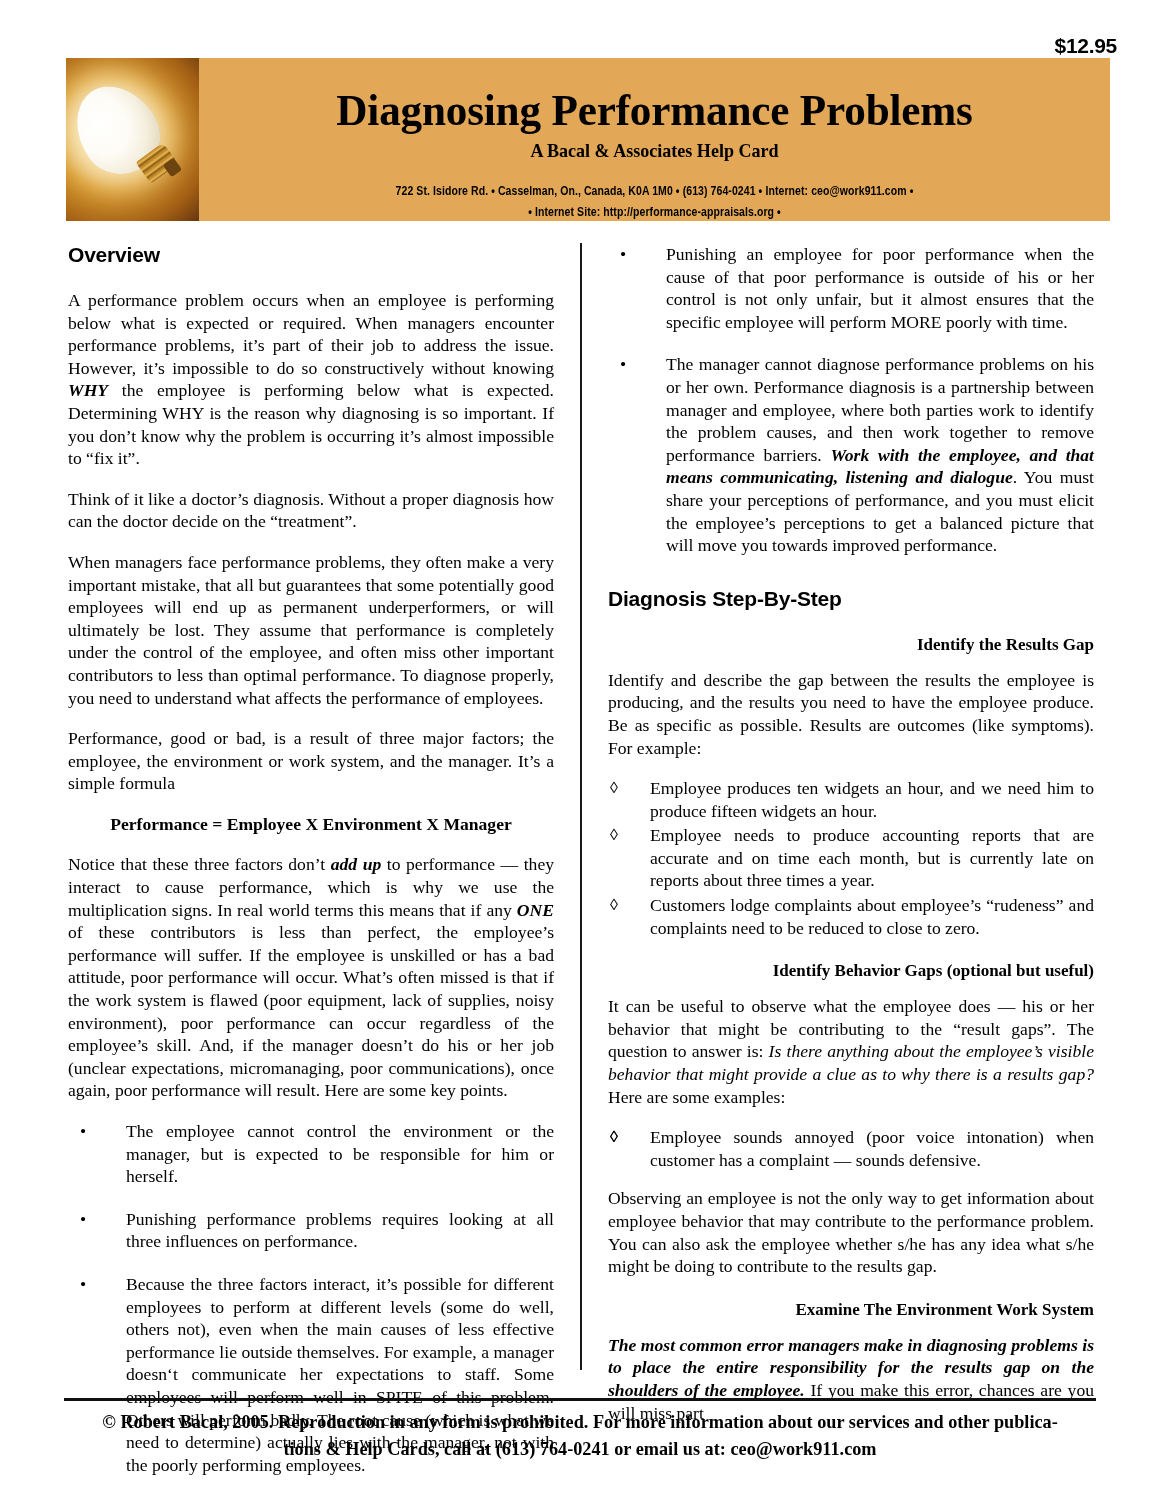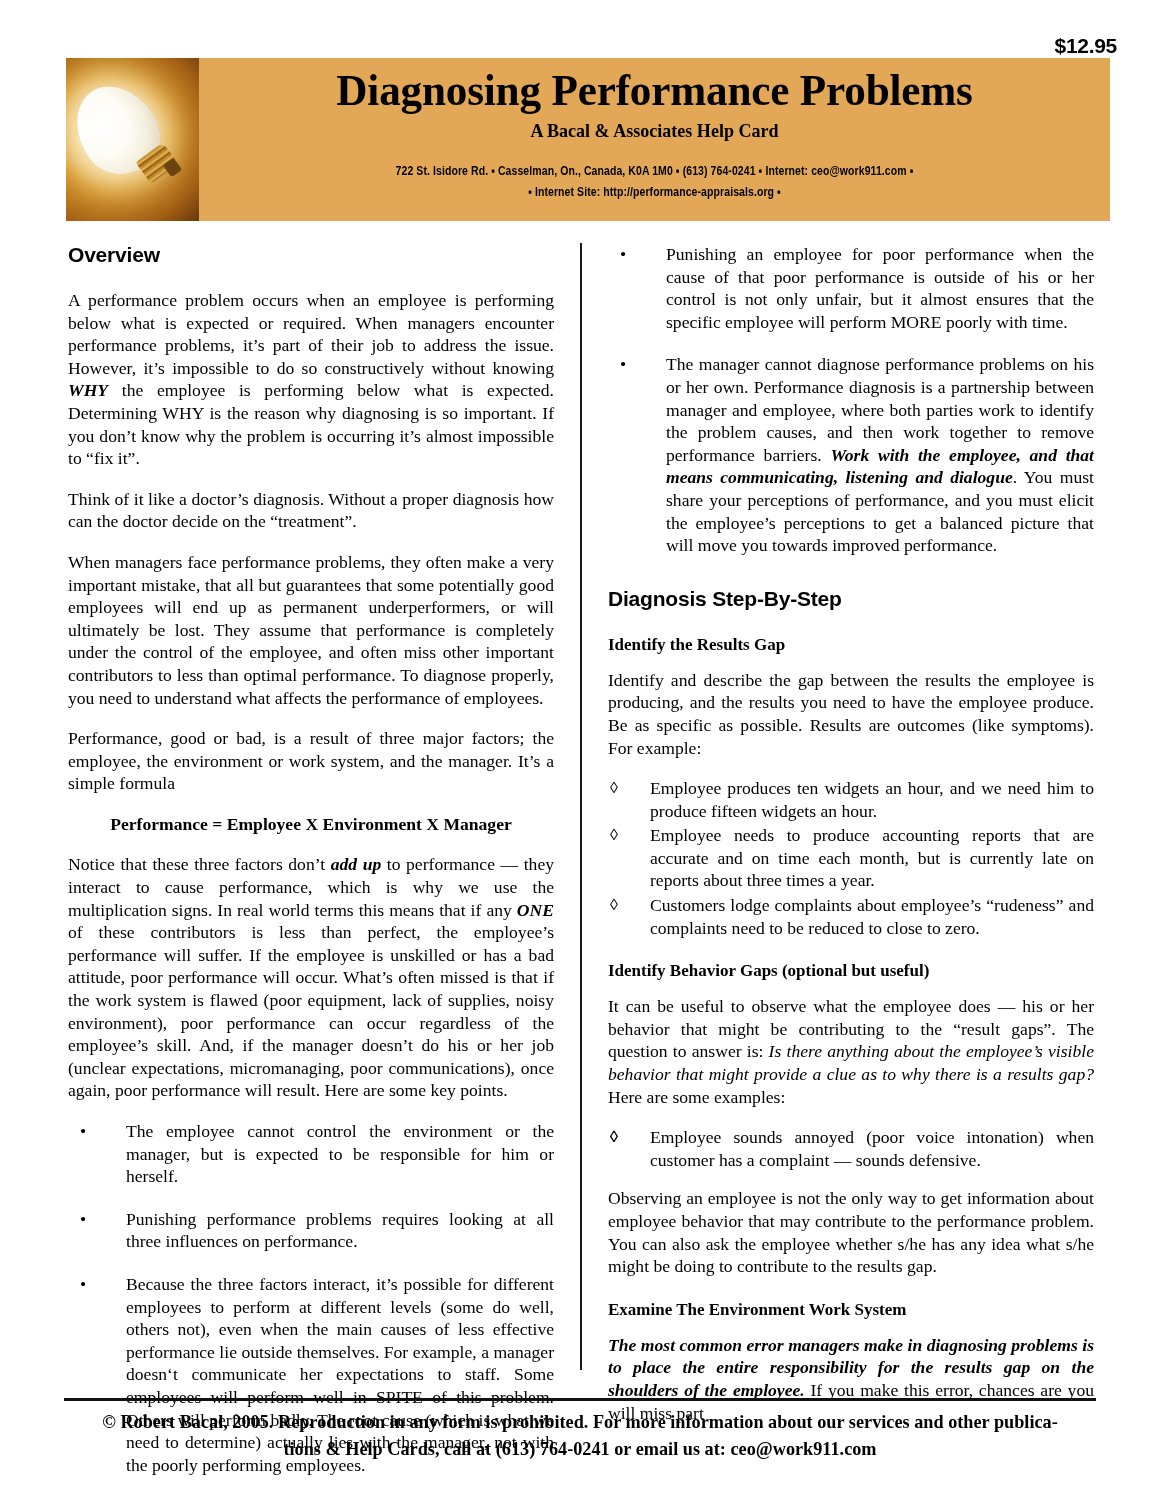--- a/index.html
+++ b/index.html
@@ -79,21 +79,21 @@
     top: 102px;
     width: 13px;
     height: 15px;
     background: #6d4410;
     border-radius: 3px;
     transform: rotate(-36deg);
   }
   .banner-text {
     flex: 1 1 auto;
     text-align: center;
-    padding-top: 6px;
+    padding-top: 26px;
     box-sizing: border-box;
   }
   .banner-title {
     font-family: "Liberation Serif", serif;
     font-weight: bold;
     font-size: 45px;
     line-height: 52px;
     letter-spacing: -0.2px;
     transform: scaleX(0.96);
   }
@@ -145,20 +145,21 @@
     line-height: 24px;
     margin: 0 0 22px 0;
     letter-spacing: -0.2px;
   }
   h3.sub {
     font-family: "Liberation Serif", serif;
     font-weight: bold;
     font-size: 17px;
     line-height: 20px;
     margin: 22px 0 14px 0;
+    text-align: right;
   }
   p.body {
     font-size: 17.6px;
     line-height: 22.6px;
     margin: 0 0 18px 0;
     text-align: justify;
     text-justify: inter-word;
   }
   p.body.last { margin-bottom: 9px; }
   p.formula {

